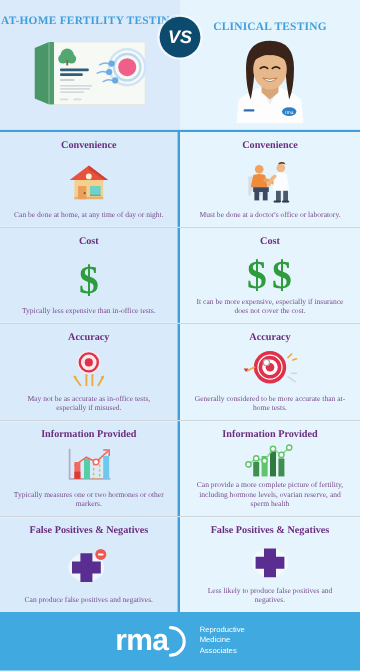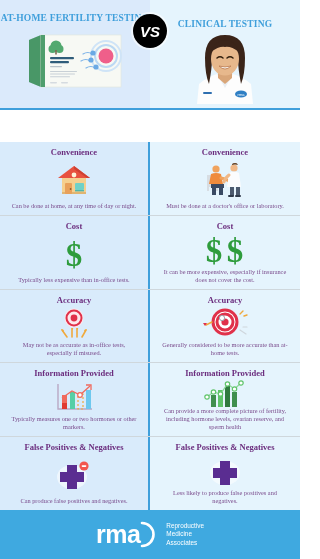--- a/index.html
+++ b/index.html
@@ -40,37 +40,37 @@
     line-height: 11px;
     text-align: center;
     text-transform: uppercase;
   }
   .vs-badge {
     position: absolute;
     left: 50%; top: 14px;
     transform: translateX(-50%);
     width: 34px; height: 34px;
     border-radius: 50%;
-    background: #000000;
+    background: #0c4a6e;
     color: #ffffff;
     font-family: "Liberation Sans", sans-serif;
     font-size: 15px;
     font-weight: bold;
     font-style: italic;
     display: flex; align-items: center; justify-content: center;
     z-index: 5;
     box-shadow: 0 0 0 2px rgba(255,255,255,.55);
   }
 
   
   .kit-wrap { margin-top: 6px; }
   .doc-wrap { margin-top: 2px; }
 
   
-  .rows { flex: 1 1 auto; display: flex; flex-direction: column; margin-top: 32px; }
+  .rows { flex: 1 1 auto; display: flex; flex-direction: column; }
   .row {
     display: flex;
     flex: 1 1 0;
     border-bottom: 1px solid #cfd7dc;
     min-height: 0;
   }
   .row:last-child { border-bottom: none; }
   .cell {
     width: 50%;
     position: relative;

